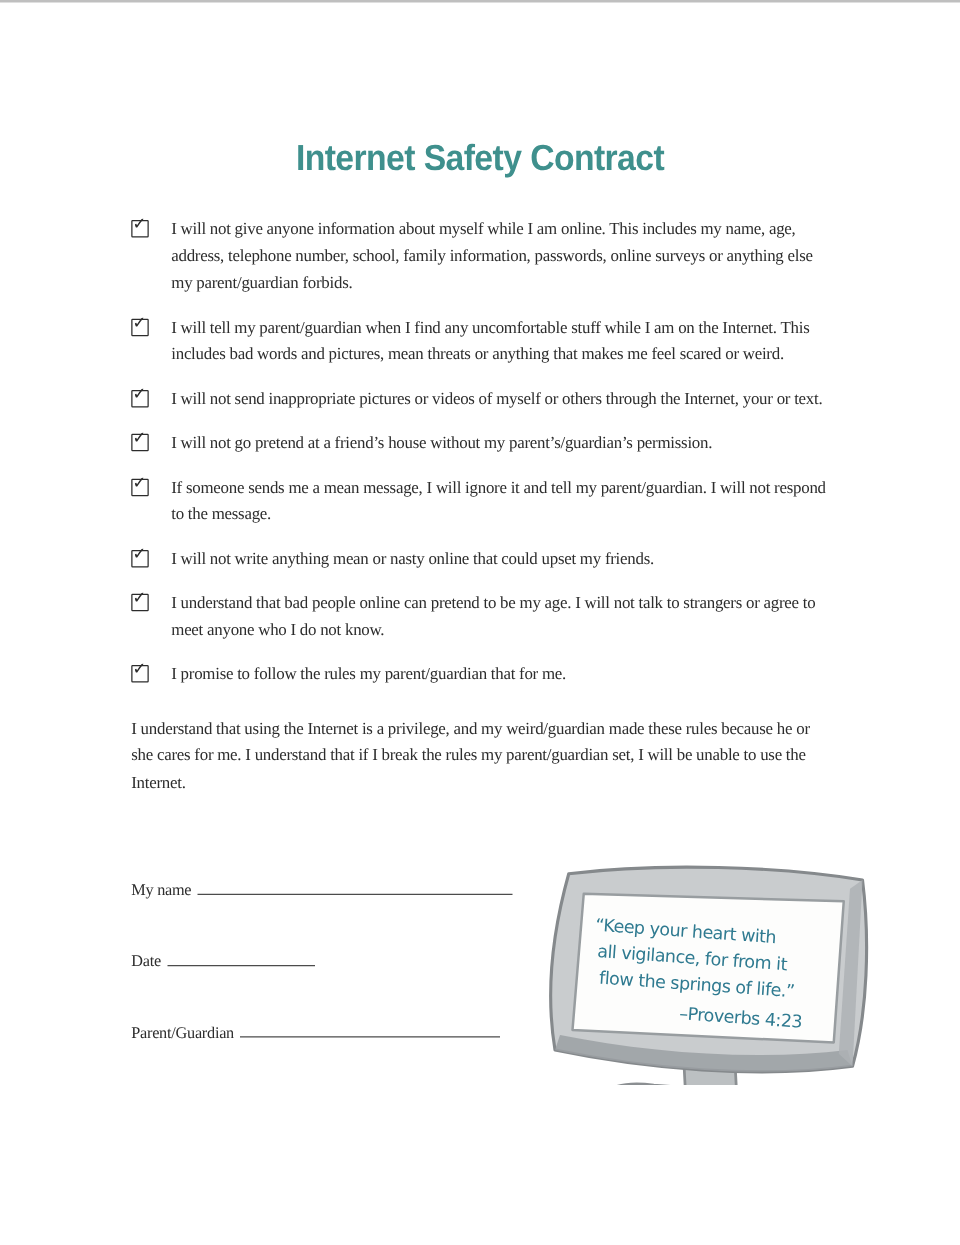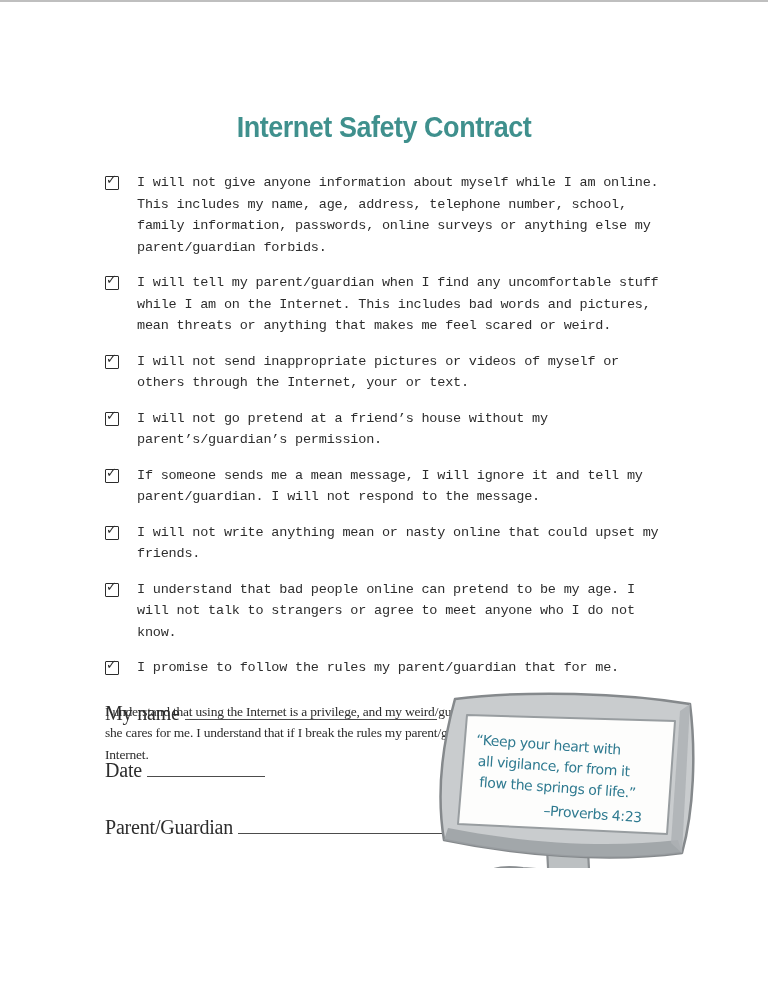--- a/index.html
+++ b/index.html
@@ -32,24 +32,24 @@
     flex:0 0 auto;width:12px;height:12px;
     border:1.6px solid #2c2c2c;border-radius:1px;
     margin:4px 18px 0 0;
     position:relative;
   }
   .cb span{
     position:absolute;left:0px;top:-4px;
     font-family:"DejaVu Sans", sans-serif;
     font-size:13px;line-height:13px;font-weight:bold;color:#2c2c2c;
   }
-  ul.rules li p{margin:0;font-family:Liberation Mono, monospace;}
+  ul.rules li p{margin:0;}
   .closing{margin:22px 0 0 0;}
   .signatures{position:absolute;top:700px;left:105px;width:330px;}
-  .sig-row{height:18px;margin-bottom:39px;white-space:nowrap;font-size:20px;letter-spacing:-0.2px;}
+  .sig-row{height:18px;margin-bottom:39px;white-space:nowrap;font-size:13px;letter-spacing:-0.2px;}
   .sig-line{display:inline-block;vertical-align:baseline;border-bottom:1.3px solid #4c4c4c;height:13px;margin-left:5px;}
   .sig-line.w-name{width:252px;}
   .sig-line.w-date1{width:118px;}
   .sig-line.w-parent{width:208px;}
   .sig-line.w-date2{width:114px;}
   .monitor{position:absolute;left:428px;top:680px;width:292px;height:230px;}
   .footer{
     position:absolute;top:938px;right:52px;
     font-family:"Liberation Sans", sans-serif;
     font-size:9.5px;color:#8e8e8e;

